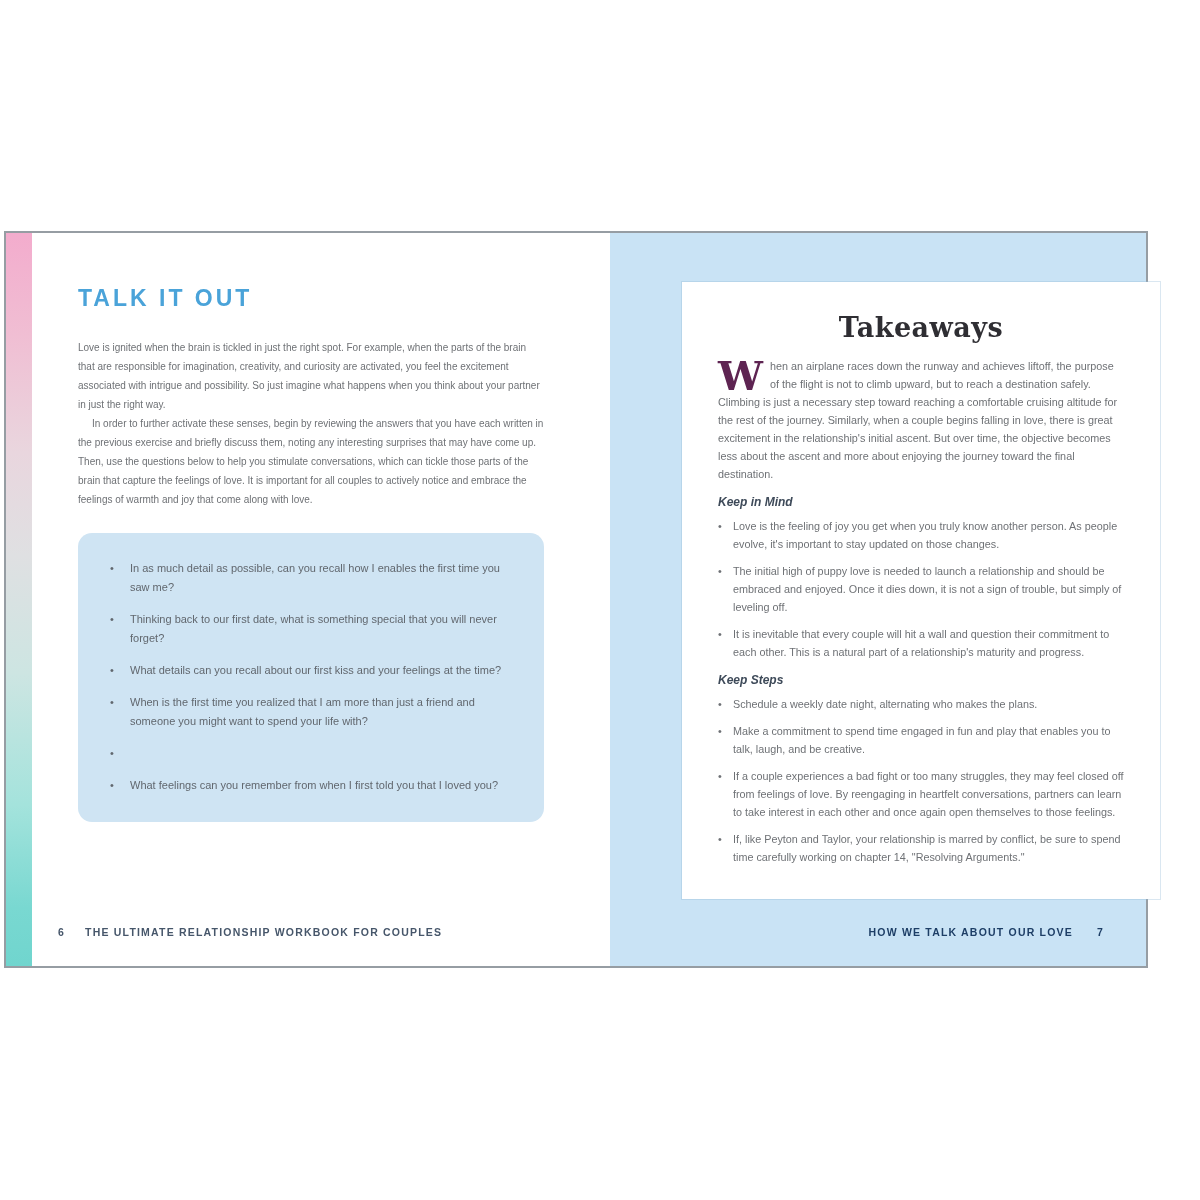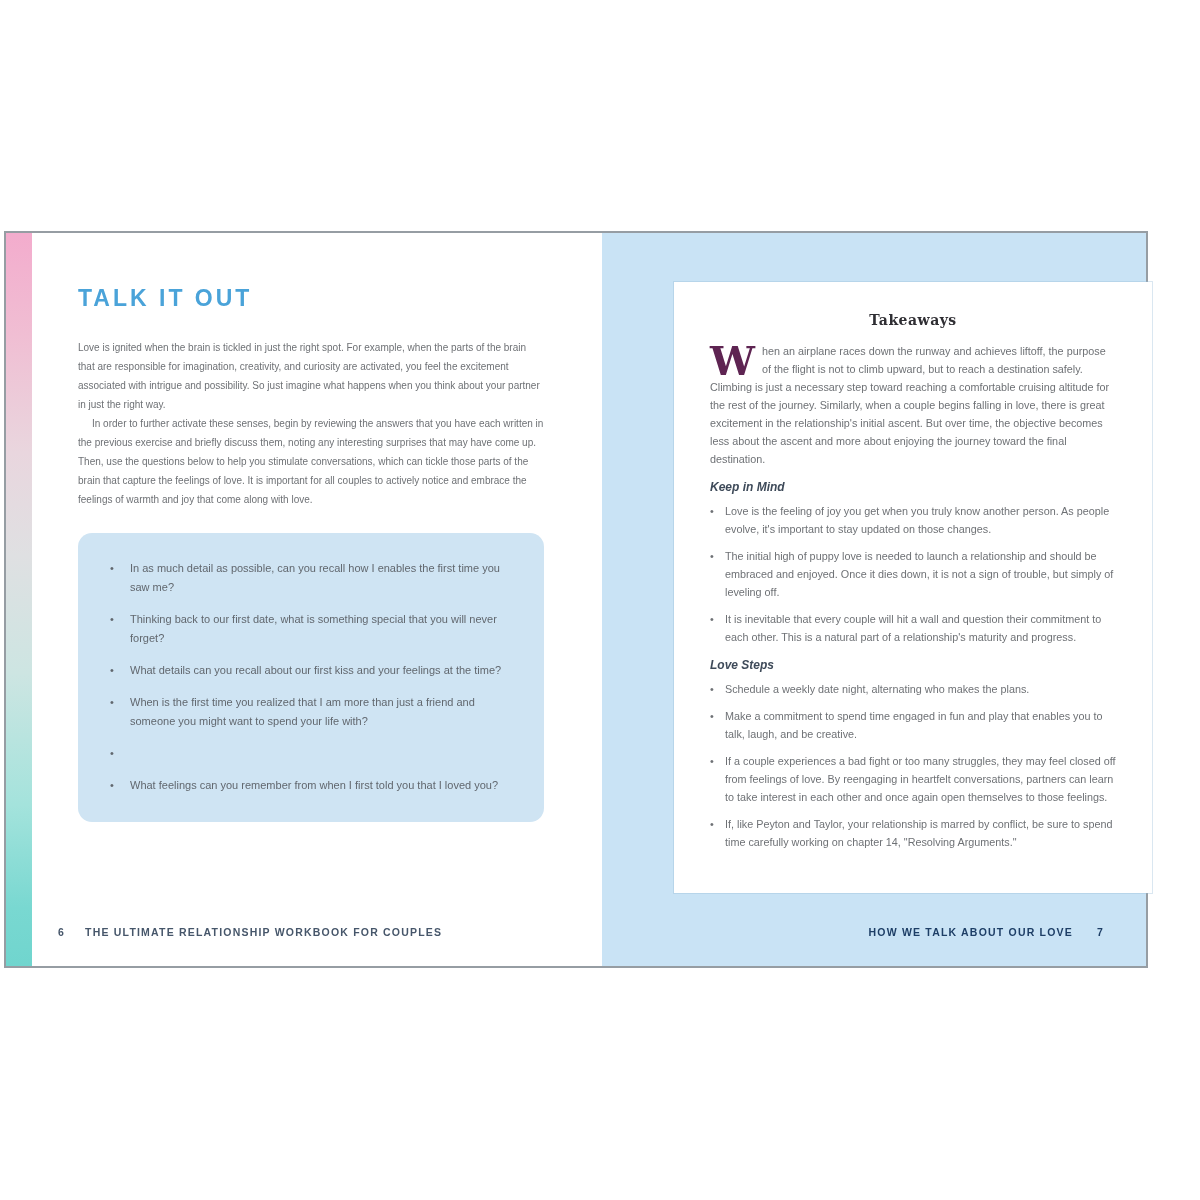--- a/index.html
+++ b/index.html
@@ -6,21 +6,21 @@
   body {
     width:1200px; height:1200px; background:#ffffff; overflow:hidden;
     font-family:"Liberation Sans", sans-serif;
     -webkit-font-smoothing:antialiased;
   }
   .canvas { position:relative; width:1200px; height:1200px; background:#ffffff; }
 
   
   .spread {
     position:absolute; left:4px; top:231px; width:1144px; height:737px;
-    box-sizing:border-box; border:2px solid #969da3; display:flex; background:#ffffff;
+    box-sizing:border-box; border:2px solid #969da3; display:flex; background:#ffffff;gap:8px;
   }
   .page { position:relative; box-sizing:border-box; }
   .page-left  { width:596px; background:#ffffff; flex:none; }
   .page-right { flex:1; background:#c9e3f5; }
 
   
   .gradient-strip {
     position:absolute; left:0; top:0; bottom:0; width:26px;
     background:linear-gradient(180deg,
       #f3accd 0%, #f0bed3 14%, #e9d6de 30%, #dfe0e2 44%,
@@ -44,21 +44,21 @@
   .bmark { flex:none; width:20px; }
 
   
   .takeaways-card {
     position:absolute; left:72px; top:49px; width:478px; min-height:611px;
     box-sizing:border-box; background:#ffffff; padding:30px 36px 24px 36px;
     box-shadow:0 0 0 1px rgba(150,185,215,0.35);
   }
   .takeaways-title {
     margin:0 0 14px 0; text-align:center; font-family:"DejaVu Serif", serif;
-    font-weight:bold; font-size:14px; letter-spacing:0.5px; color:#2f2e33;
+    font-weight:bold; font-size:27px; letter-spacing:0.5px; color:#2f2e33;
   }
   .takeaways-card p { margin:0; font-size:10.8px; line-height:18px; color:#6e7175; }
   .takeaways-card p.indent { text-indent:14px; margin-top:2px; }
   .dropcap {
     float:left; font-family:"DejaVu Serif", serif; font-weight:bold;
     font-size:40px; line-height:31px; color:#5e2452; padding:3px 7px 0 0;
   }
   .sub-heading {
     margin:12px 0 8px 0; font-size:12px; font-weight:bold; color:#3e4a59;
     font-family:"Liberation Sans", sans-serif;
@@ -139,21 +139,21 @@
         </div>
         <div class="t-item">
           <span class="bmark">•</span>
           <span>The initial high of puppy love is needed to launch a relationship and should be embraced and enjoyed. Once it dies down, it is not a sign of trouble, but simply of leveling off.</span>
         </div>
         <div class="t-item">
           <span class="bmark">•</span>
           <span>It is inevitable that every couple will hit a wall and question their commitment to each other. This is a natural part of a relationship's maturity and progress.</span>
         </div>
 
-        <h3 class="sub-heading">Love Steps</h3>
+        <h3 class="sub-heading">Keep Steps</h3>
 
         <div class="t-item">
           <span class="bmark">•</span>
           <span>Schedule a weekly date night, alternating who makes the plans.</span>
         </div>
         <div class="t-item">
           <span class="bmark">•</span>
           <span>Make a commitment to spend time engaged in fun and play that enables you to talk, laugh, and be creative.</span>
         </div>
         <div class="t-item">

